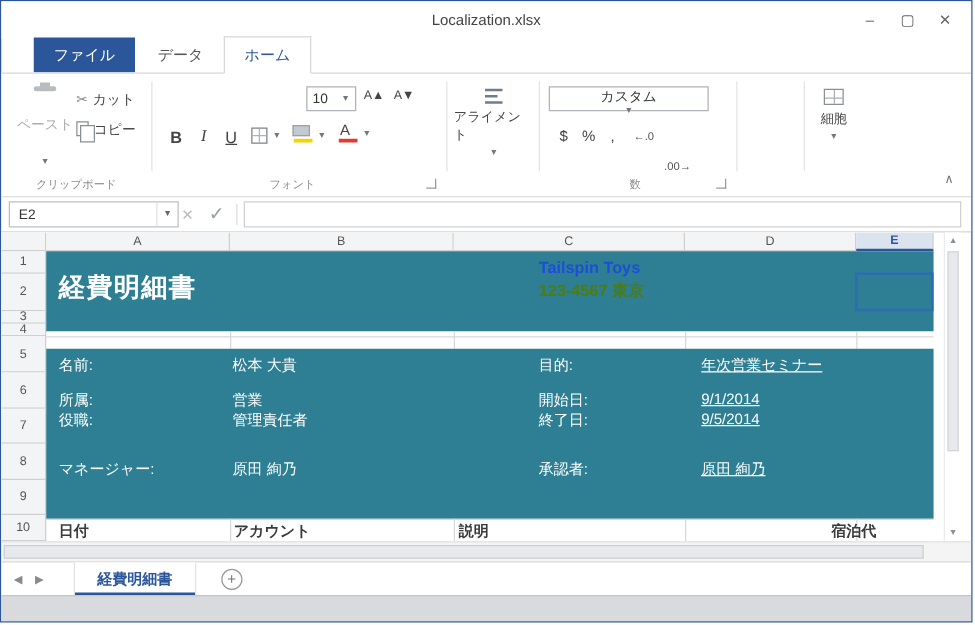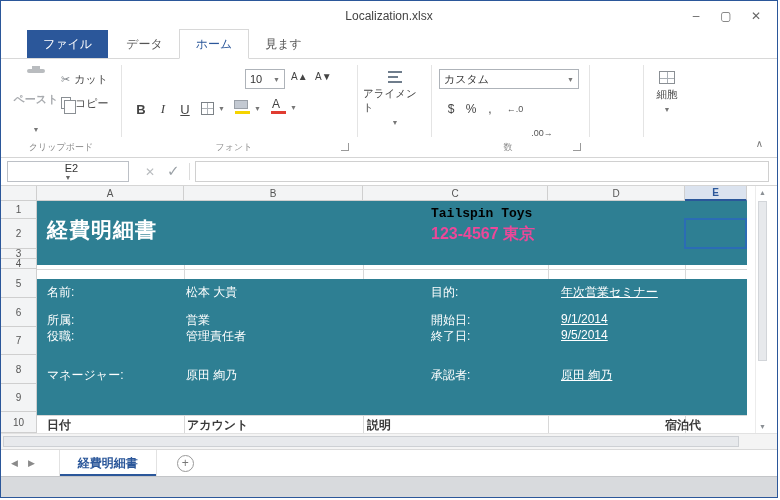--- a/index.html
+++ b/index.html
@@ -19,21 +19,21 @@
   .rtab.active { color:#2b579a; border:1px solid #d8d8d8; border-bottom:1px solid #fff; margin-bottom:-1px; position:relative; z-index:2; background:#fff; }
 
   
   .ribbon { position:absolute; top:57px; left:0; right:0; height:100px; background:#fff; border-top:1px solid #d8d8d8; border-bottom:1px solid #d5d5d5; }
   .vsep { position:absolute; top:6px; bottom:20px; width:1px; background:#e4e4e4; }
   .grp-label { position:absolute; bottom:3px; font-size:9px; color:#8c8c8c; text-align:center; }
   .rbtn { position:absolute; font-size:11px; color:#444; display:flex; align-items:center; gap:4px; cursor:default; }
   .caret { font-size:7px; color:#777; line-height:1; }
 
   
-  .paste { left:12px; top:8px; width:46px; height:64px; flex-direction:column; justify-content:flex-start; color:#a8abaf; gap:19px; padding-top:2px;font-weight:bold; }
+  .paste { left:12px; top:8px; width:46px; height:64px; flex-direction:column; justify-content:flex-start; color:#a8abaf; gap:19px; padding-top:2px; }
   .clipboard-icon { width:18px; height:24px; border:2px solid #b9bcbf; border-radius:2px; background:#fff; position:relative; }
   .clipboard-icon::before { content:""; position:absolute; top:-5px; left:3px; width:8px; height:4px; background:#b9bcbf; }
   .smallbtn { height:20px; }
   .scissors { color:#7d8287; font-size:11px; }
   .copy-icon { width:10px; height:12px; border:1px solid #8a8f94; background:#fff; position:relative; }
   .copy-icon::before { content:""; position:absolute; left:2px; top:2px; width:10px; height:12px; border:1px solid #8a8f94; background:#fff; }
 
   
   .combo { position:absolute; height:20px; border:1px solid #aeb3b9; background:#fff; font-size:11px; color:#333; display:flex; align-items:center; justify-content:space-between; padding:0 4px; }
   .fmt { position:absolute; width:20px; height:20px; display:flex; align-items:center; justify-content:center; font-size:13px; color:#444; }
@@ -59,43 +59,43 @@
   .styles-icon::before { content:""; position:absolute; left:0; right:0; top:0; height:4px; background:#5b9bd5; }
   .styles-icon::after { content:""; position:absolute; left:0; bottom:0; width:7px; height:5px; background:#ed7d31; }
   .cells-icon { width:16px; height:13px; border:1px solid #8a8f94; background:#fff; position:relative; }
   .cells-icon::before { content:""; position:absolute; left:7px; top:0; bottom:0; width:1px; background:#aab0b6; }
   .cells-icon::after { content:""; position:absolute; top:6px; left:0; right:0; height:1px; background:#aab0b6; }
   .launcher { position:absolute; width:8px; height:8px; border-right:1px solid #9a9a9a; border-bottom:1px solid #9a9a9a; }
   .collapse { position:absolute; right:14px; bottom:8px; color:#777; font-size:10px; }
 
   
   .fbar { position:absolute; top:157px; left:0; right:0; height:28px; background:#fff; border-bottom:1px solid #d5d5d5; }
-  .namebox { position:absolute; left:6px; top:3px; width:122px; height:21px; border:1px solid #bcc0c6; background:#fff; font-size:11px; color:#333; display:flex; align-items:center;flex-direction:column; }
+  .namebox { position:absolute; left:6px; top:3px; width:136px; height:21px; border:1px solid #bcc0c6; background:#fff; font-size:11px; color:#333; display:flex; align-items:center; }
   .nb-text { flex:1; padding-left:7px; }
   .nb-sep { width:1px; align-self:stretch; background:#e2e2e2; }
   .nb-caret { width:16px; text-align:center; font-size:7px; color:#666; }
   .fx-cancel { position:absolute; left:144px; top:7px; color:#b9bcbf; font-size:12px; }
   .fx-ok { position:absolute; left:166px; top:4px; color:#9aa0a6; font-size:15px; }
   .fsep { position:absolute; left:188px; top:5px; bottom:5px; width:1px; background:#dcdcdc; }
   .finput { position:absolute; left:194px; right:8px; top:3px; height:21px; border:1px solid #d0d0d0; background:#fff; font-size:11px; padding:0 5px; outline:none; }
 
   
   .grid { position:absolute; top:185px; left:0; width:746px; height:247px; background:#fff; overflow:hidden; }
   .corner { position:absolute; left:0; top:0; width:36px; height:15px; background:#f3f4f5; border-right:1px solid #cfcfcf; border-bottom:1px solid #cfcfcf; }
   .colhdr { position:absolute; top:0; height:15px; background:#f3f4f5; border-right:1px solid #cfcfcf; border-bottom:1px solid #cfcfcf; font-size:10px; color:#555; display:flex; align-items:center; justify-content:center; }
   .colhdr.sel { background:#dbe3ef; color:#2b579a; font-weight:bold; border-bottom:2px solid #2b579a; }
   .rowhdr { position:absolute; left:0; width:36px; background:#f3f4f5; border-right:1px solid #cfcfcf; border-bottom:1px solid #cfcfcf; font-size:10px; color:#555; display:flex; align-items:center; justify-content:center; }
 
   .teal-band { position:absolute; left:36px; width:710px; background:#2e7f93; }
   .band1 { top:15px; height:64px; }
   .band2 { top:93px; height:136px; }
 
   .report-title { position:absolute; left:46px; top:30px; color:#fff; font-size:21px; font-weight:bold; letter-spacing:1px; }
-  .company { position:absolute; left:430px; top:20px; color:#000000; font-size:13px; font-weight:bold;font-family:Liberation Mono, monospace; }
-  .address { position:absolute; left:430px; top:38px; color:#ec4899; font-size:16px; font-weight:bold; }
+  .company { position:absolute; left:430px; top:20px; color:#1d4ed8; font-size:13px; font-weight:bold; }
+  .address { position:absolute; left:430px; top:38px; color:#4d7c0f; font-size:13px; font-weight:bold; }
 
   .irow { position:absolute; left:36px; width:710px; height:20px; color:#fff; font-size:12px; }
   .irow span { position:absolute; top:2px; white-space:nowrap; }
   .ic1 { left:10px; } .ic2 { left:149px; } .ic3 { left:394px; } .ic4 { left:524px;text-decoration:underline; }
   .ir5 { top:96px; } .ir6 { top:124px;text-align:center; } .ir7 { top:140px; } .ir8 { top:179px; }
 
   .gline-v { position:absolute; width:1px; background:#d8d8d8; }
   .gline-h { position:absolute; height:1px; background:#d8d8d8; left:36px; width:710px; }
 
   .th { position:absolute; top:231px; font-size:12px; font-weight:bold; color:#3a3a3a; white-space:nowrap; }
@@ -132,21 +132,20 @@
       <div class="win-btn">–</div>
       <div class="win-btn">▢</div>
       <div class="win-btn">✕</div>
     </div>
   </div>
 
   <div class="tabrow">
     <div class="rtab file">ファイル</div>
     <div class="rtab">データ</div>
     <div class="rtab active">ホーム</div>
-    <div class="rtab">見ます</div>
   </div>
 
   <div class="ribbon">
 
     <div class="rbtn paste">
       <span class="clipboard-icon"></span>
       <span>ペースト</span>
       <span class="caret">▼</span>
     </div>
     <div class="rbtn smallbtn" style="left:60px; top:10px;">
@@ -196,21 +195,21 @@
       <span class="align-icon">
           <i></i>
           <i></i>
           <i></i>
         </span>
       <span>アライメント</span>
       <span class="caret">▼</span>
     </div>
     <div class="vsep" style="left:430px;"></div>
 
-    <div class="combo" style="left:438px; top:10px; width:140px;">
+    <div class="combo" style="left:438px; top:10px; width:128px;flex-direction:column;">
       <span>カスタム</span>
       <span class="caret">▼</span>
     </div>
     <div class="numbtn" style="left:442px; top:40px; width:16px;">$</div>
     <div class="numbtn" style="left:462px; top:40px; width:16px;">%</div>
     <div class="numbtn" style="left:482px; top:40px; width:14px;">,</div>
     <div class="numbtn decbtn" style="left:502px; top:40px; width:24px;">←.0</div>
     <div class="numbtn decbtn" style="left:528px; top:40px; width:26px;margin-top:24px;">.00→</div>
     <div class="grp-label" style="left:432px; width:150px;">数</div>
     <div class="launcher" style="left:572px; bottom:6px;"></div>

